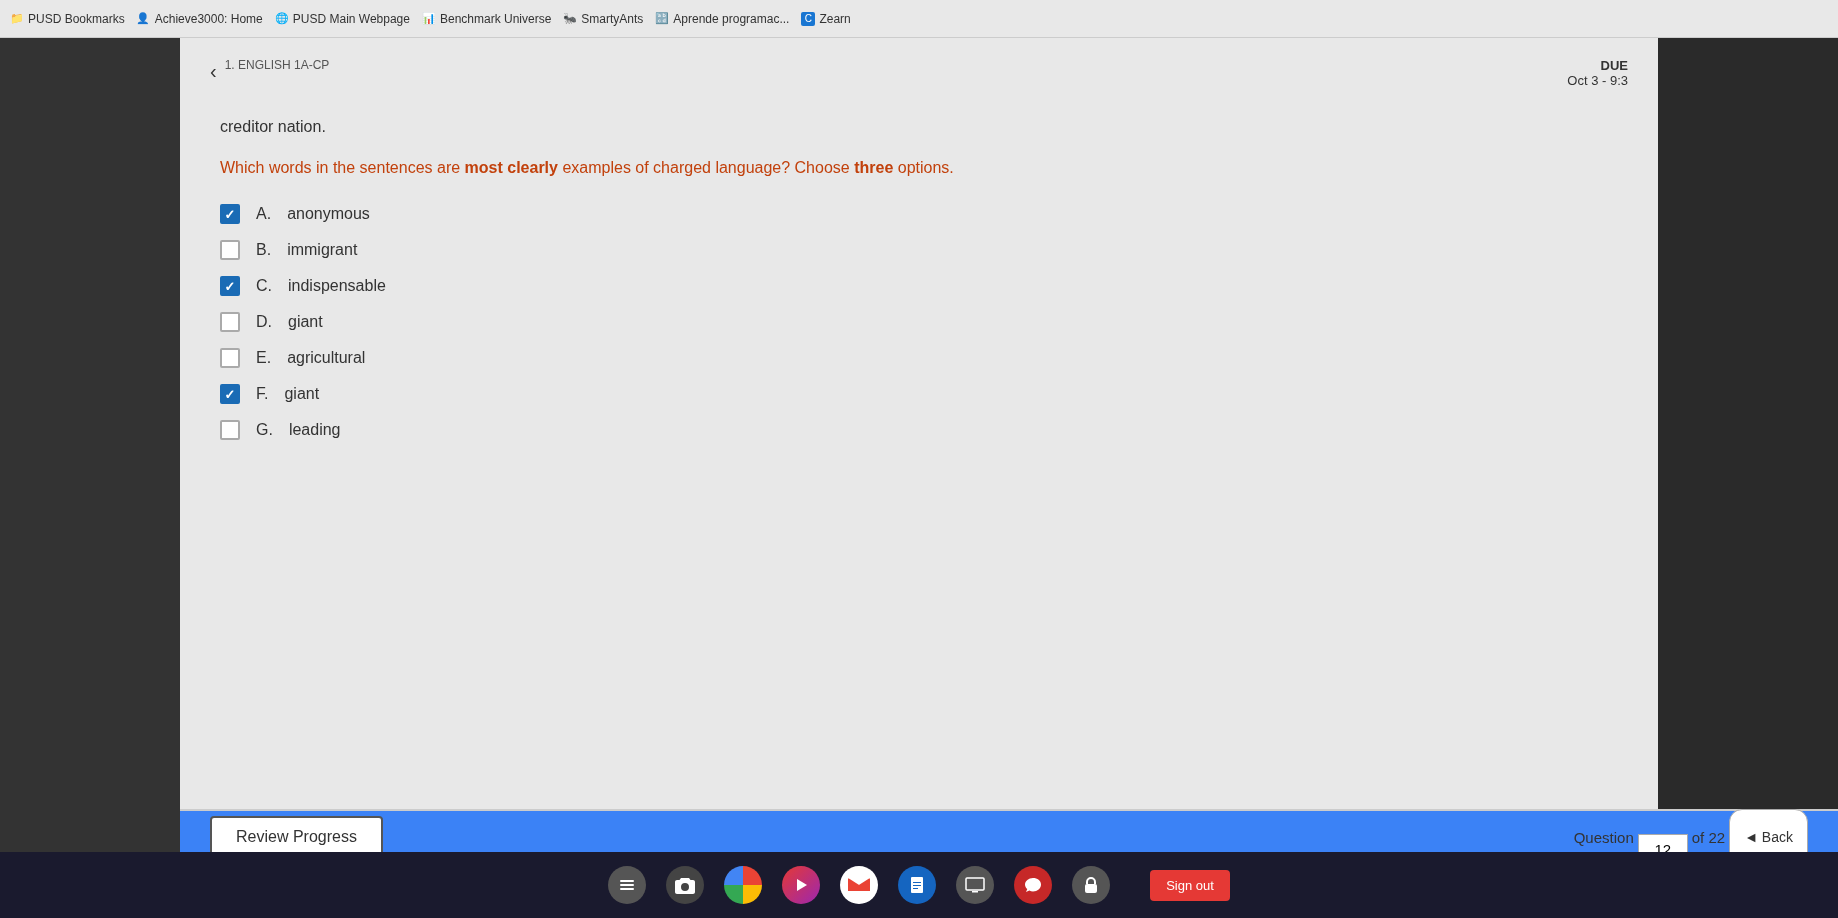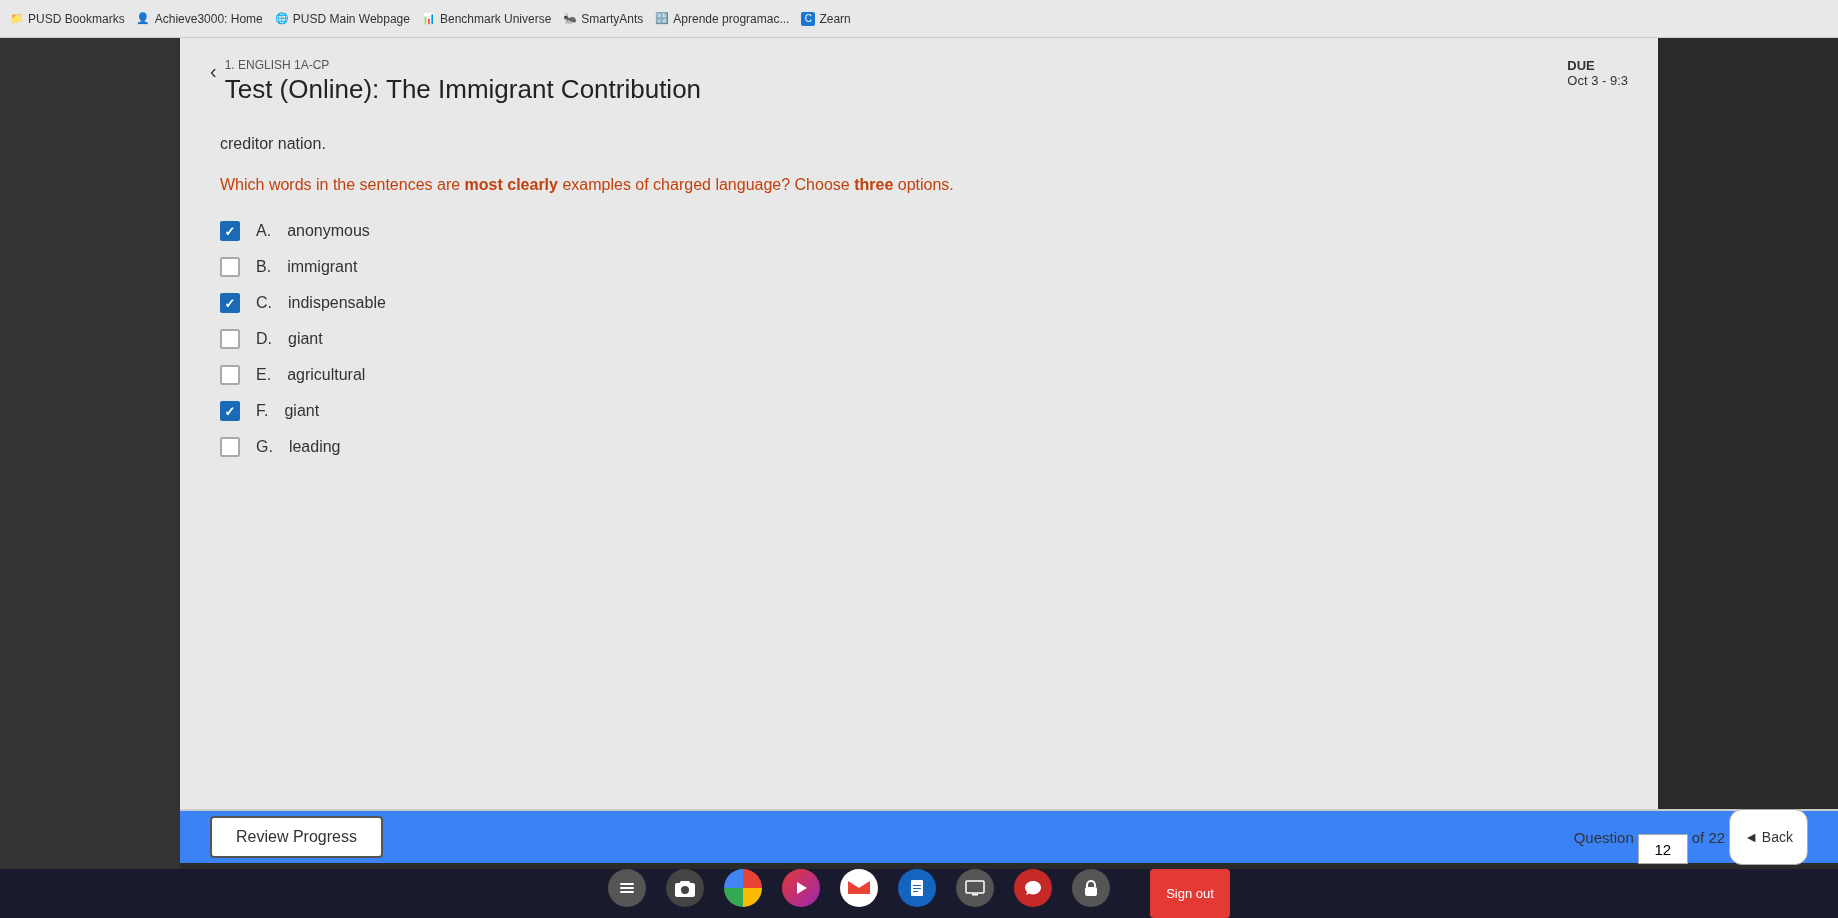--- a/index.html
+++ b/index.html
@@ -70,37 +70,38 @@
 
     .back-arrow {
       font-size: 20px;
       color: #333;
       cursor: pointer;
       margin-top: 2px;
     }
 
     .header-text {
       display: flex;
-      flex-direction: column;
+      flex-direction: row;
+      align-items: center;
     }
 
     .subject-label {
       font-size: 12px;
       color: #555;
       margin-bottom: 2px;
     }
 
     .page-title {
       font-size: 26px;
       font-weight: 400;
       color: #222;
     }
 
     .due-info {
-      text-align: left;
+      text-align: right;
       font-size: 13px;
       color: #333;
     }
 
     .due-label {
       font-weight: bold;
     }
 
     
     .question-area {
@@ -224,23 +225,24 @@
       cursor: pointer;
       border-radius: 13px;
     }
 
     
     .taskbar {
       position: absolute;
       bottom: 0;
       left: 0;
       right: 0;
-      height: 49px;
+      height: 66px;
       background: #1a1a2e;
       display: flex;
+      align-items: center;
       justify-content: center;
       gap: 20px;
       padding: 0 20px;
     }
 
     .taskbar-icon {
       width: 38px;
       height: 38px;
       border-radius: 50%;
       display: flex;
@@ -308,21 +310,20 @@
 
 <div class="left-sidebar"></div>
 
 <div class="main-content">
 
   <div class="page-header">
     <div class="back-nav">
       <span class="back-arrow">‹</span>
       <div class="header-text">
         <span class="subject-label">1. ENGLISH 1A-CP</span>
-        <span class="page-title">Test (Online): The Immigrant Contribution</span>
       </div>
     </div>
     <div class="due-info">
       <div class="due-label">DUE</div>
       <div>Oct 3 - 9:3</div>
     </div>
   </div>
 
   <div class="question-area">
     <p class="context-text">creditor nation.</p>

